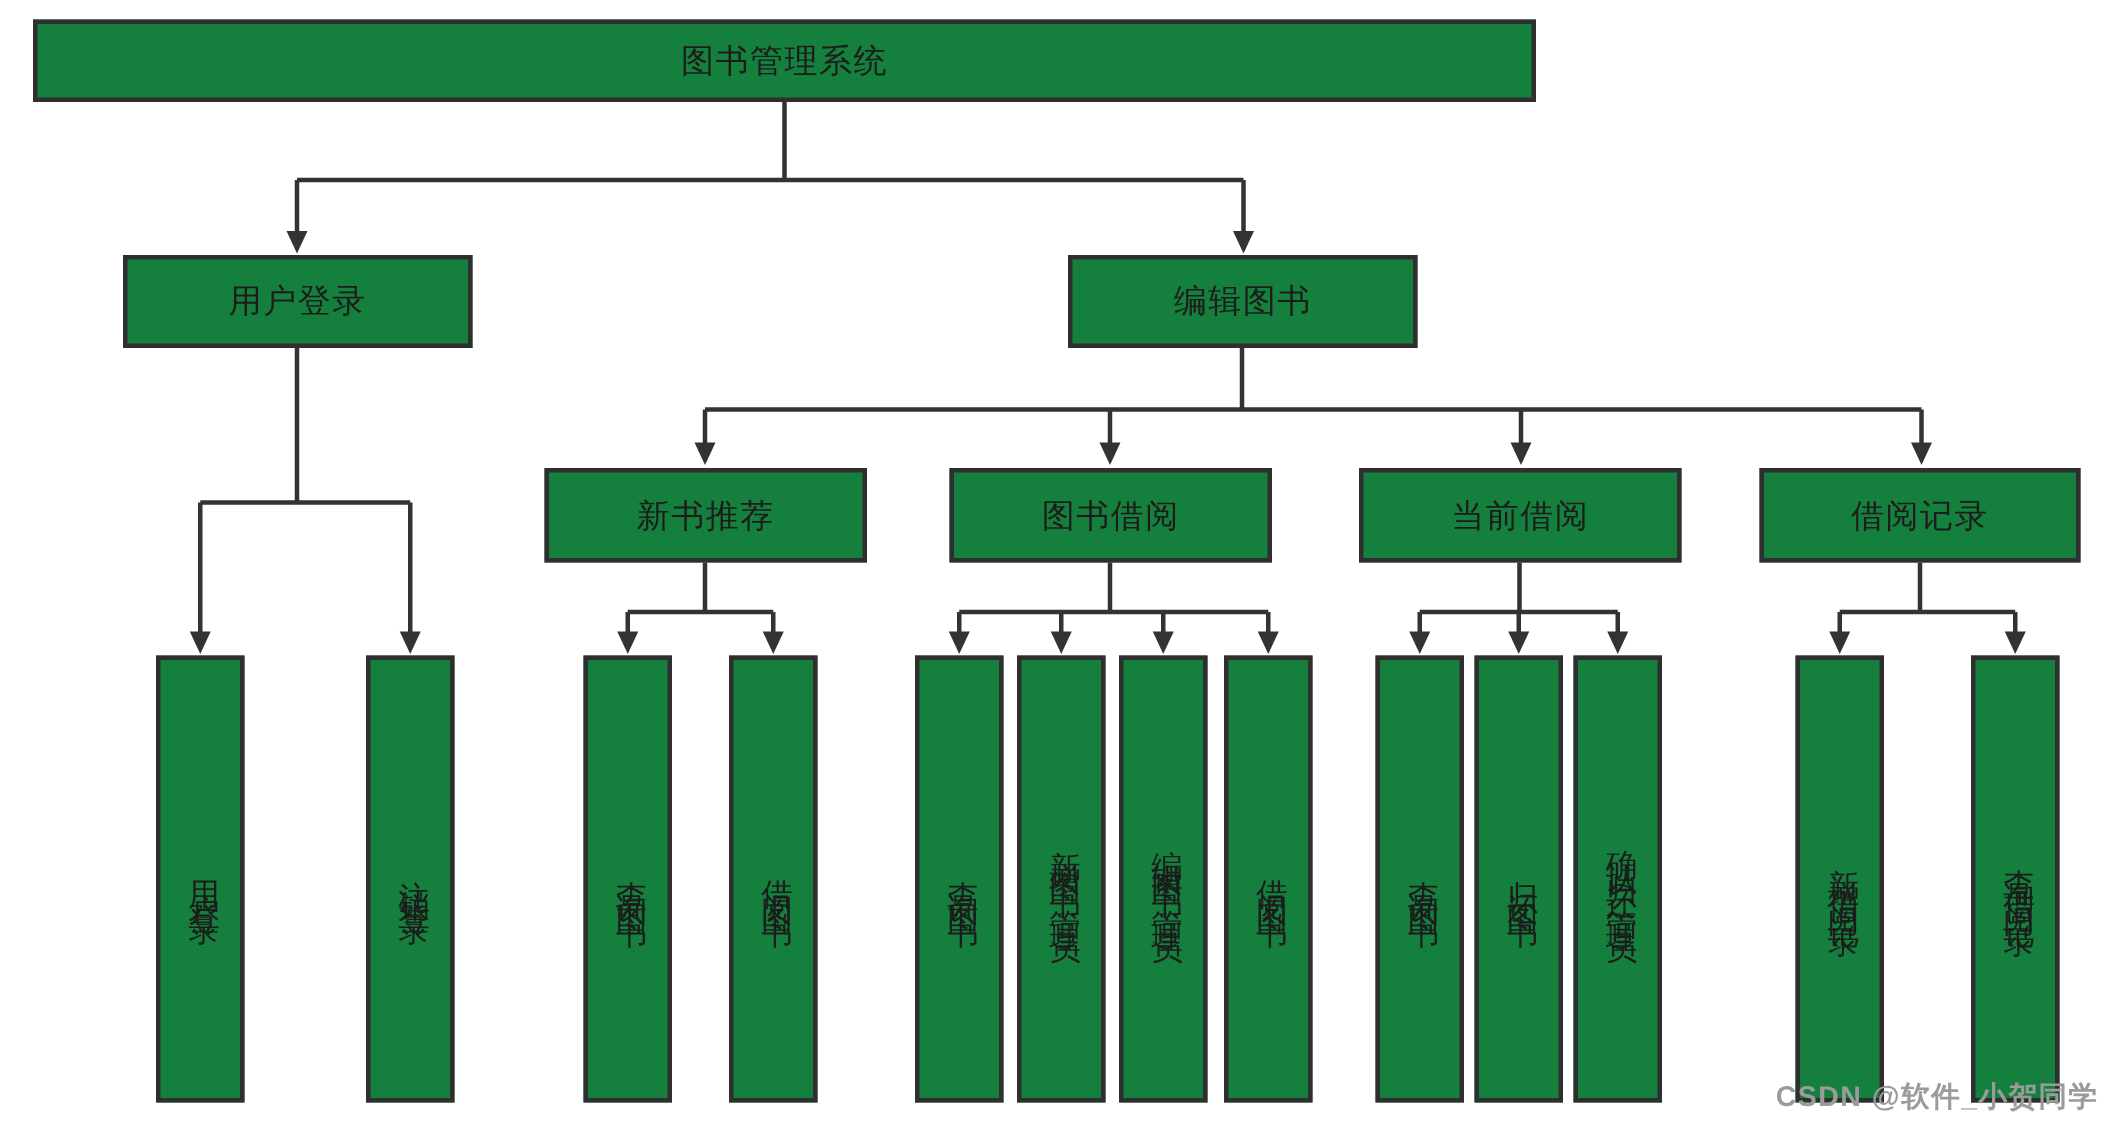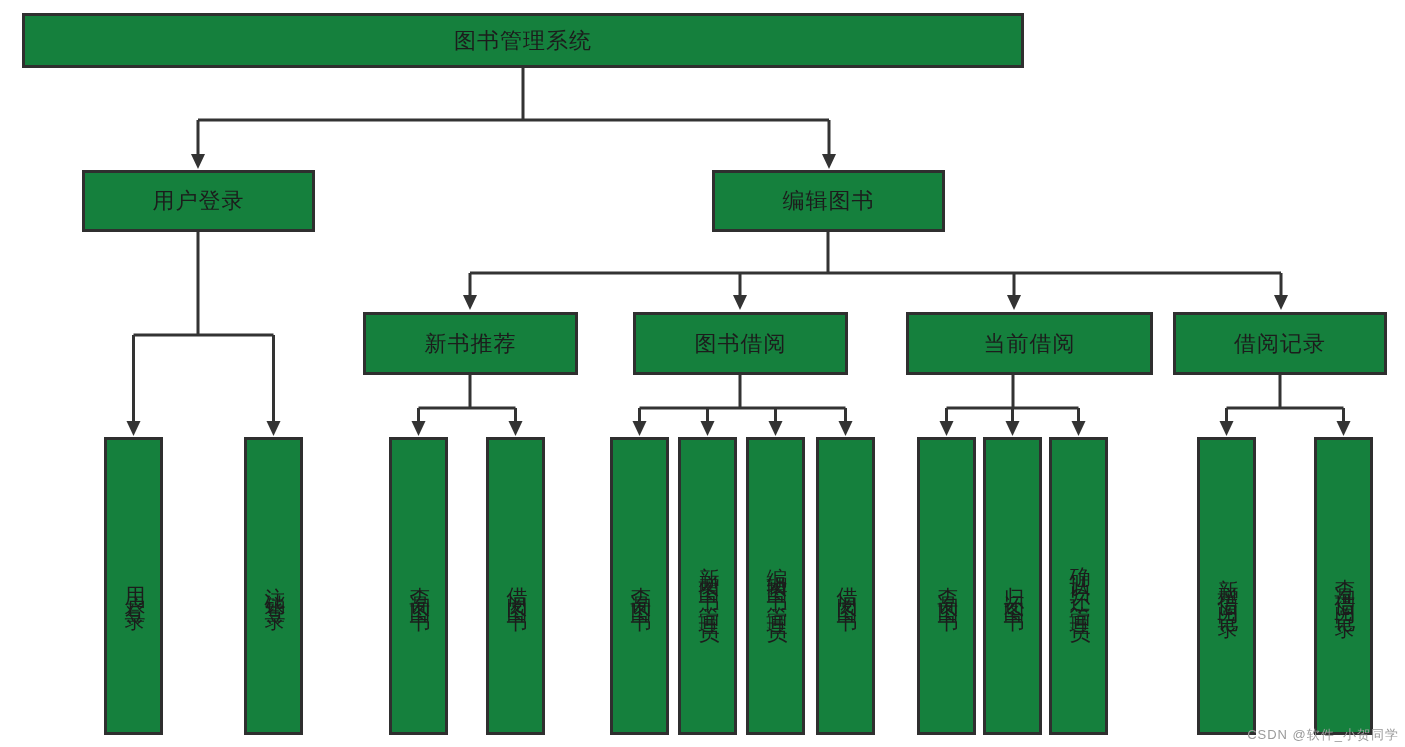--- a/index.html
+++ b/index.html
@@ -51,25 +51,26 @@
     writing-mode:vertical-rl;
     font-size:21px;
     letter-spacing:8px;
     line-height:1;
     text-align:center;
   }
   .watermark{
     position:absolute;
     right:6px;
     bottom:3px;
-    font-size:13px;
+    font-size:19px;
     color:var(--watermark);
     letter-spacing:1px;
     z-index:3;
     white-space:nowrap;
+    font-weight:bold;
   }
 </style>
 </head>
 <body>
 
 <div class="canvas">
 
   <svg class="wires" viewBox="0 0 1405 747">
     <g>
       <path class="edge" d="M523 68 V120 M198 120 H829 M198 120 V157 M829 120 V157"></path>
@@ -113,21 +114,21 @@
     </g>
   </svg>
 
   <div class="node h-node" style="left:22px;top:13px;width:1002px;height:55px">图书管理系统</div>
 
   <div class="node h-node" style="left:82px;top:170px;width:233px;height:62px">用户登录</div>
   <div class="node h-node" style="left:712px;top:170px;width:233px;height:62px">编辑图书</div>
 
   <div class="node h-node" style="left:633px;top:312px;width:215px;height:63px">图书借阅</div>
   <div class="node h-node" style="left:363px;top:312px;width:215px;height:63px">新书推荐</div>
-  <div class="node h-node" style="left:906px;top:312px;width:247px;height:63px">当前借阅</div>
+  <div class="node h-node" style="left:906px;top:312px;width:215px;height:63px">当前借阅</div>
   <div class="node h-node" style="left:1173px;top:312px;width:214px;height:63px">借阅记录</div>
 
   <div class="node leaf" style="left:104px;top:437px;width:59px;height:298px">用户登录</div>
   <div class="node leaf" style="left:244px;top:437px;width:59px;height:298px">注销登录</div>
 
   <div class="node leaf" style="left:389px;top:437px;width:59px;height:298px">查询图书</div>
   <div class="node leaf" style="left:486px;top:437px;width:59px;height:298px">借阅图书</div>
 
   <div class="node leaf" style="left:610px;top:437px;width:59px;height:298px">查询图书</div>
   <div class="node leaf" style="left:678px;top:437px;width:59px;height:298px">新增图书（管理员）</div>

